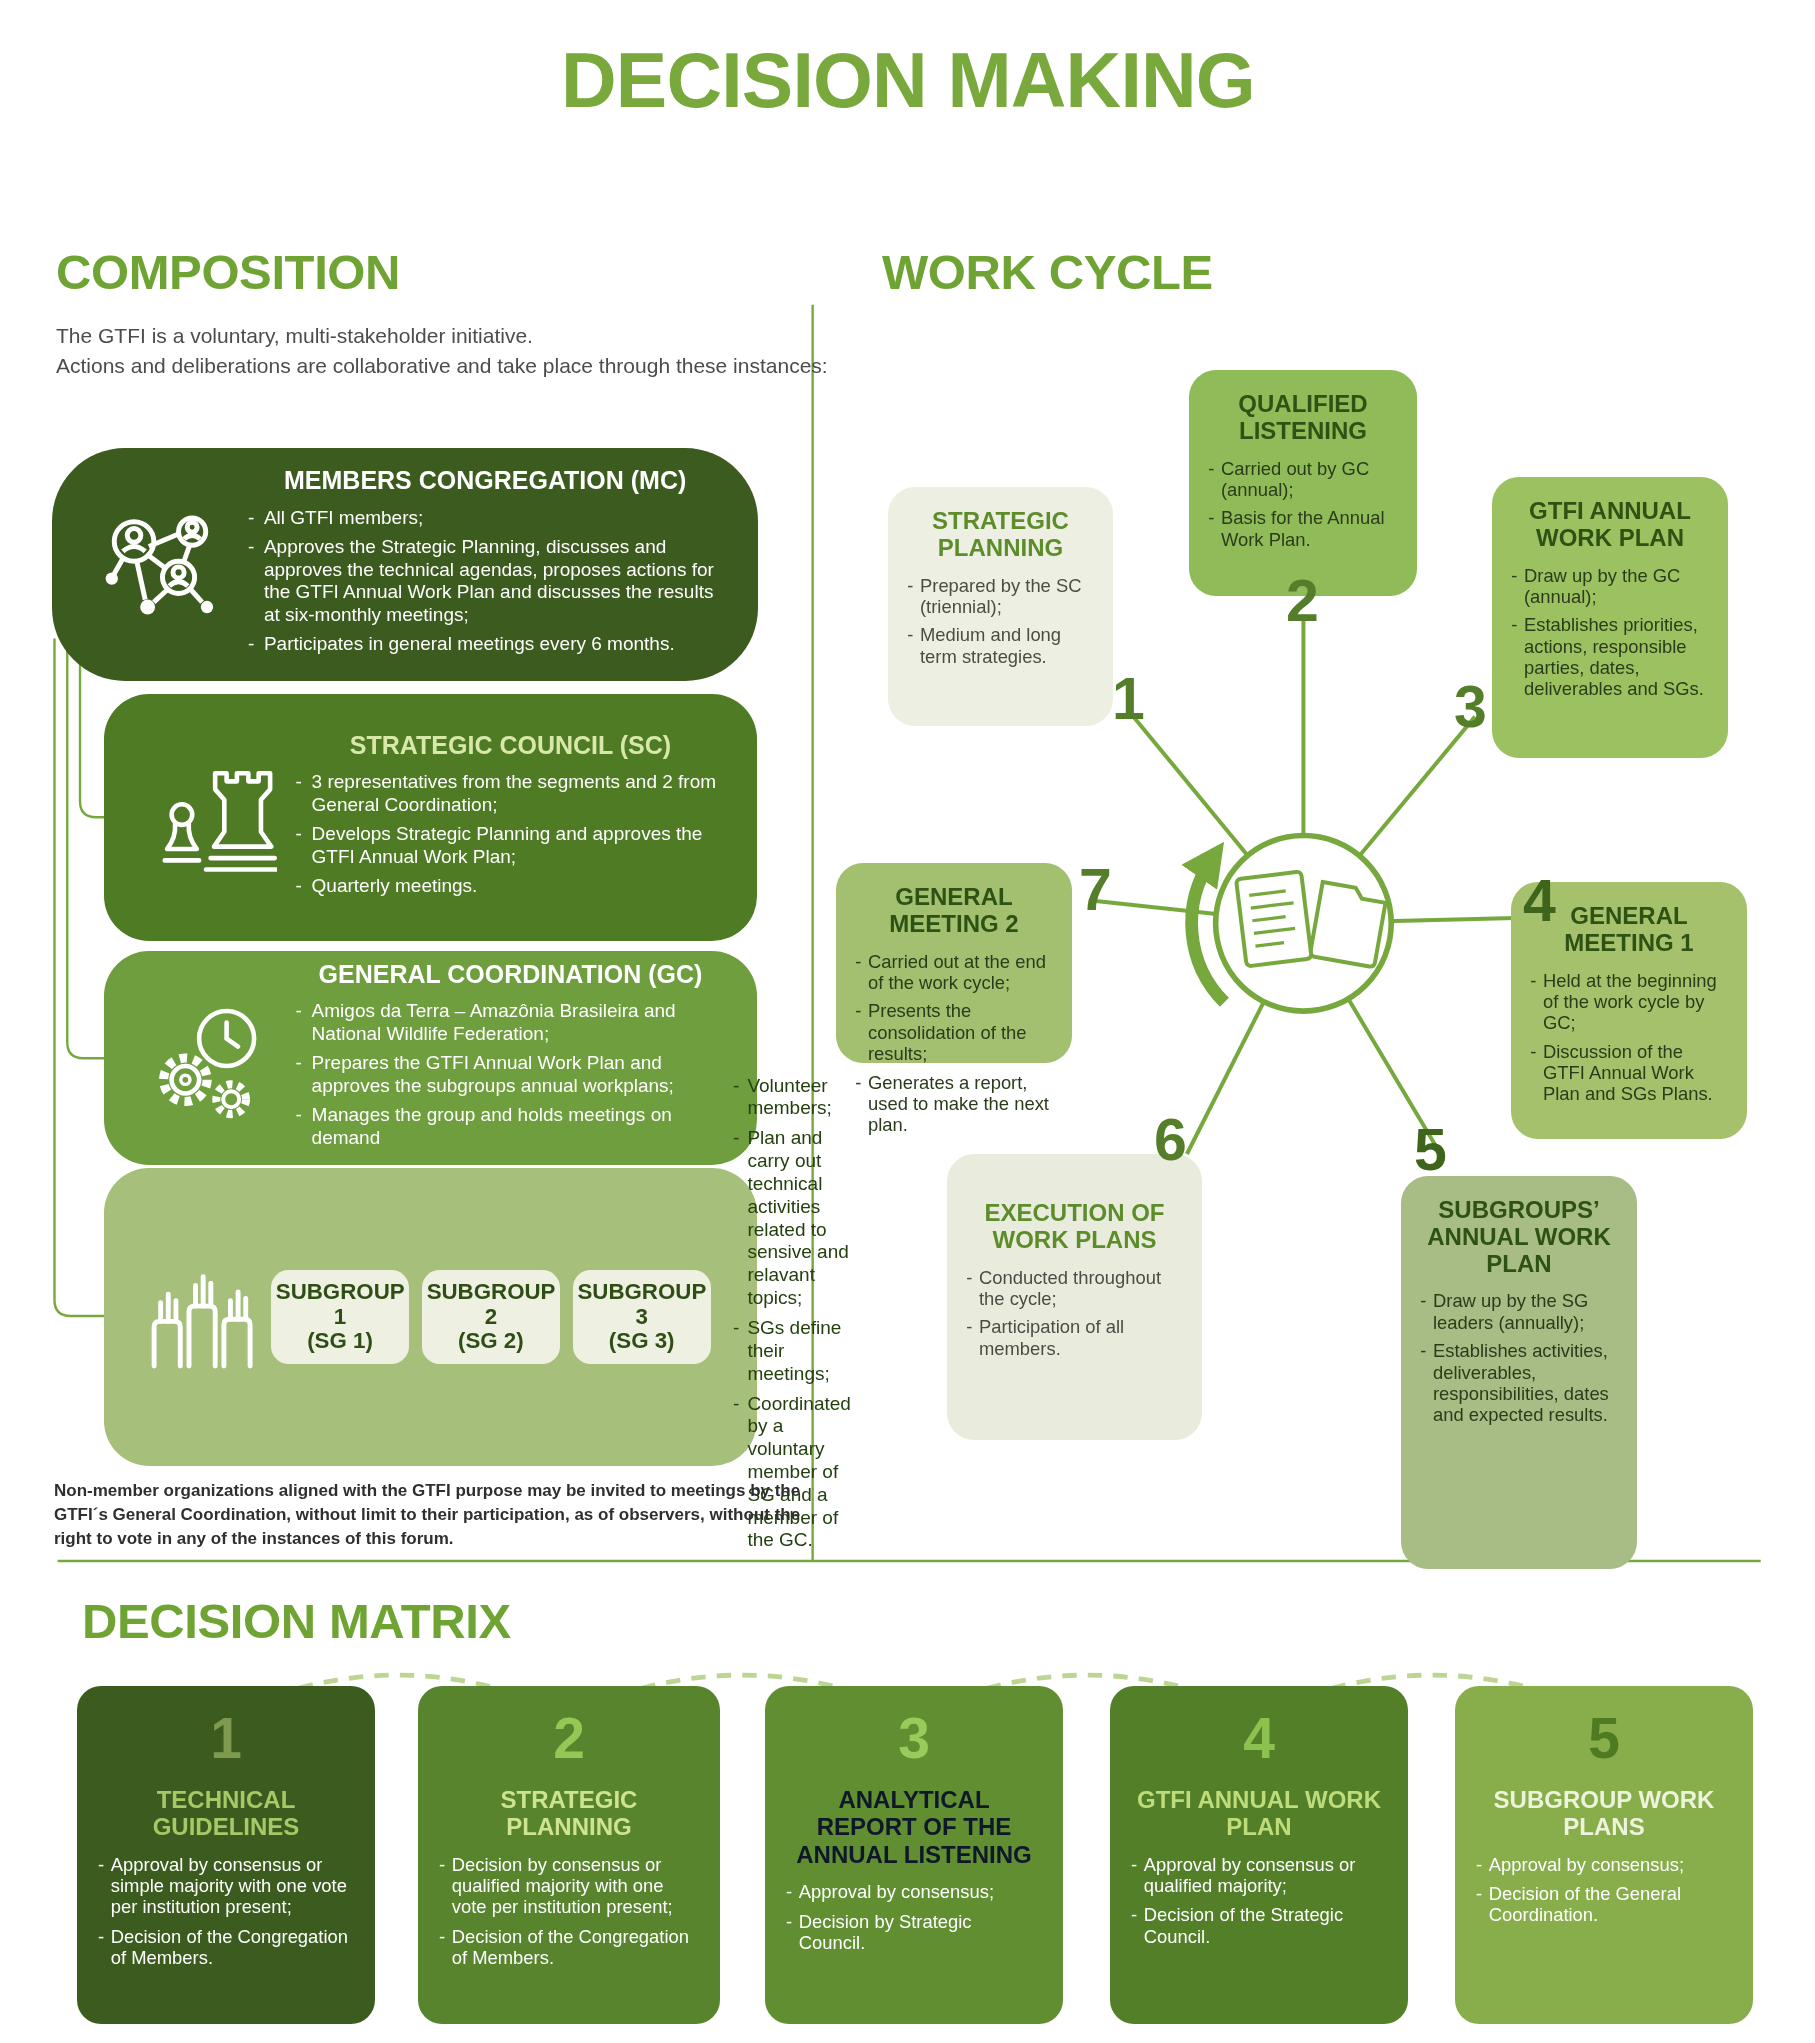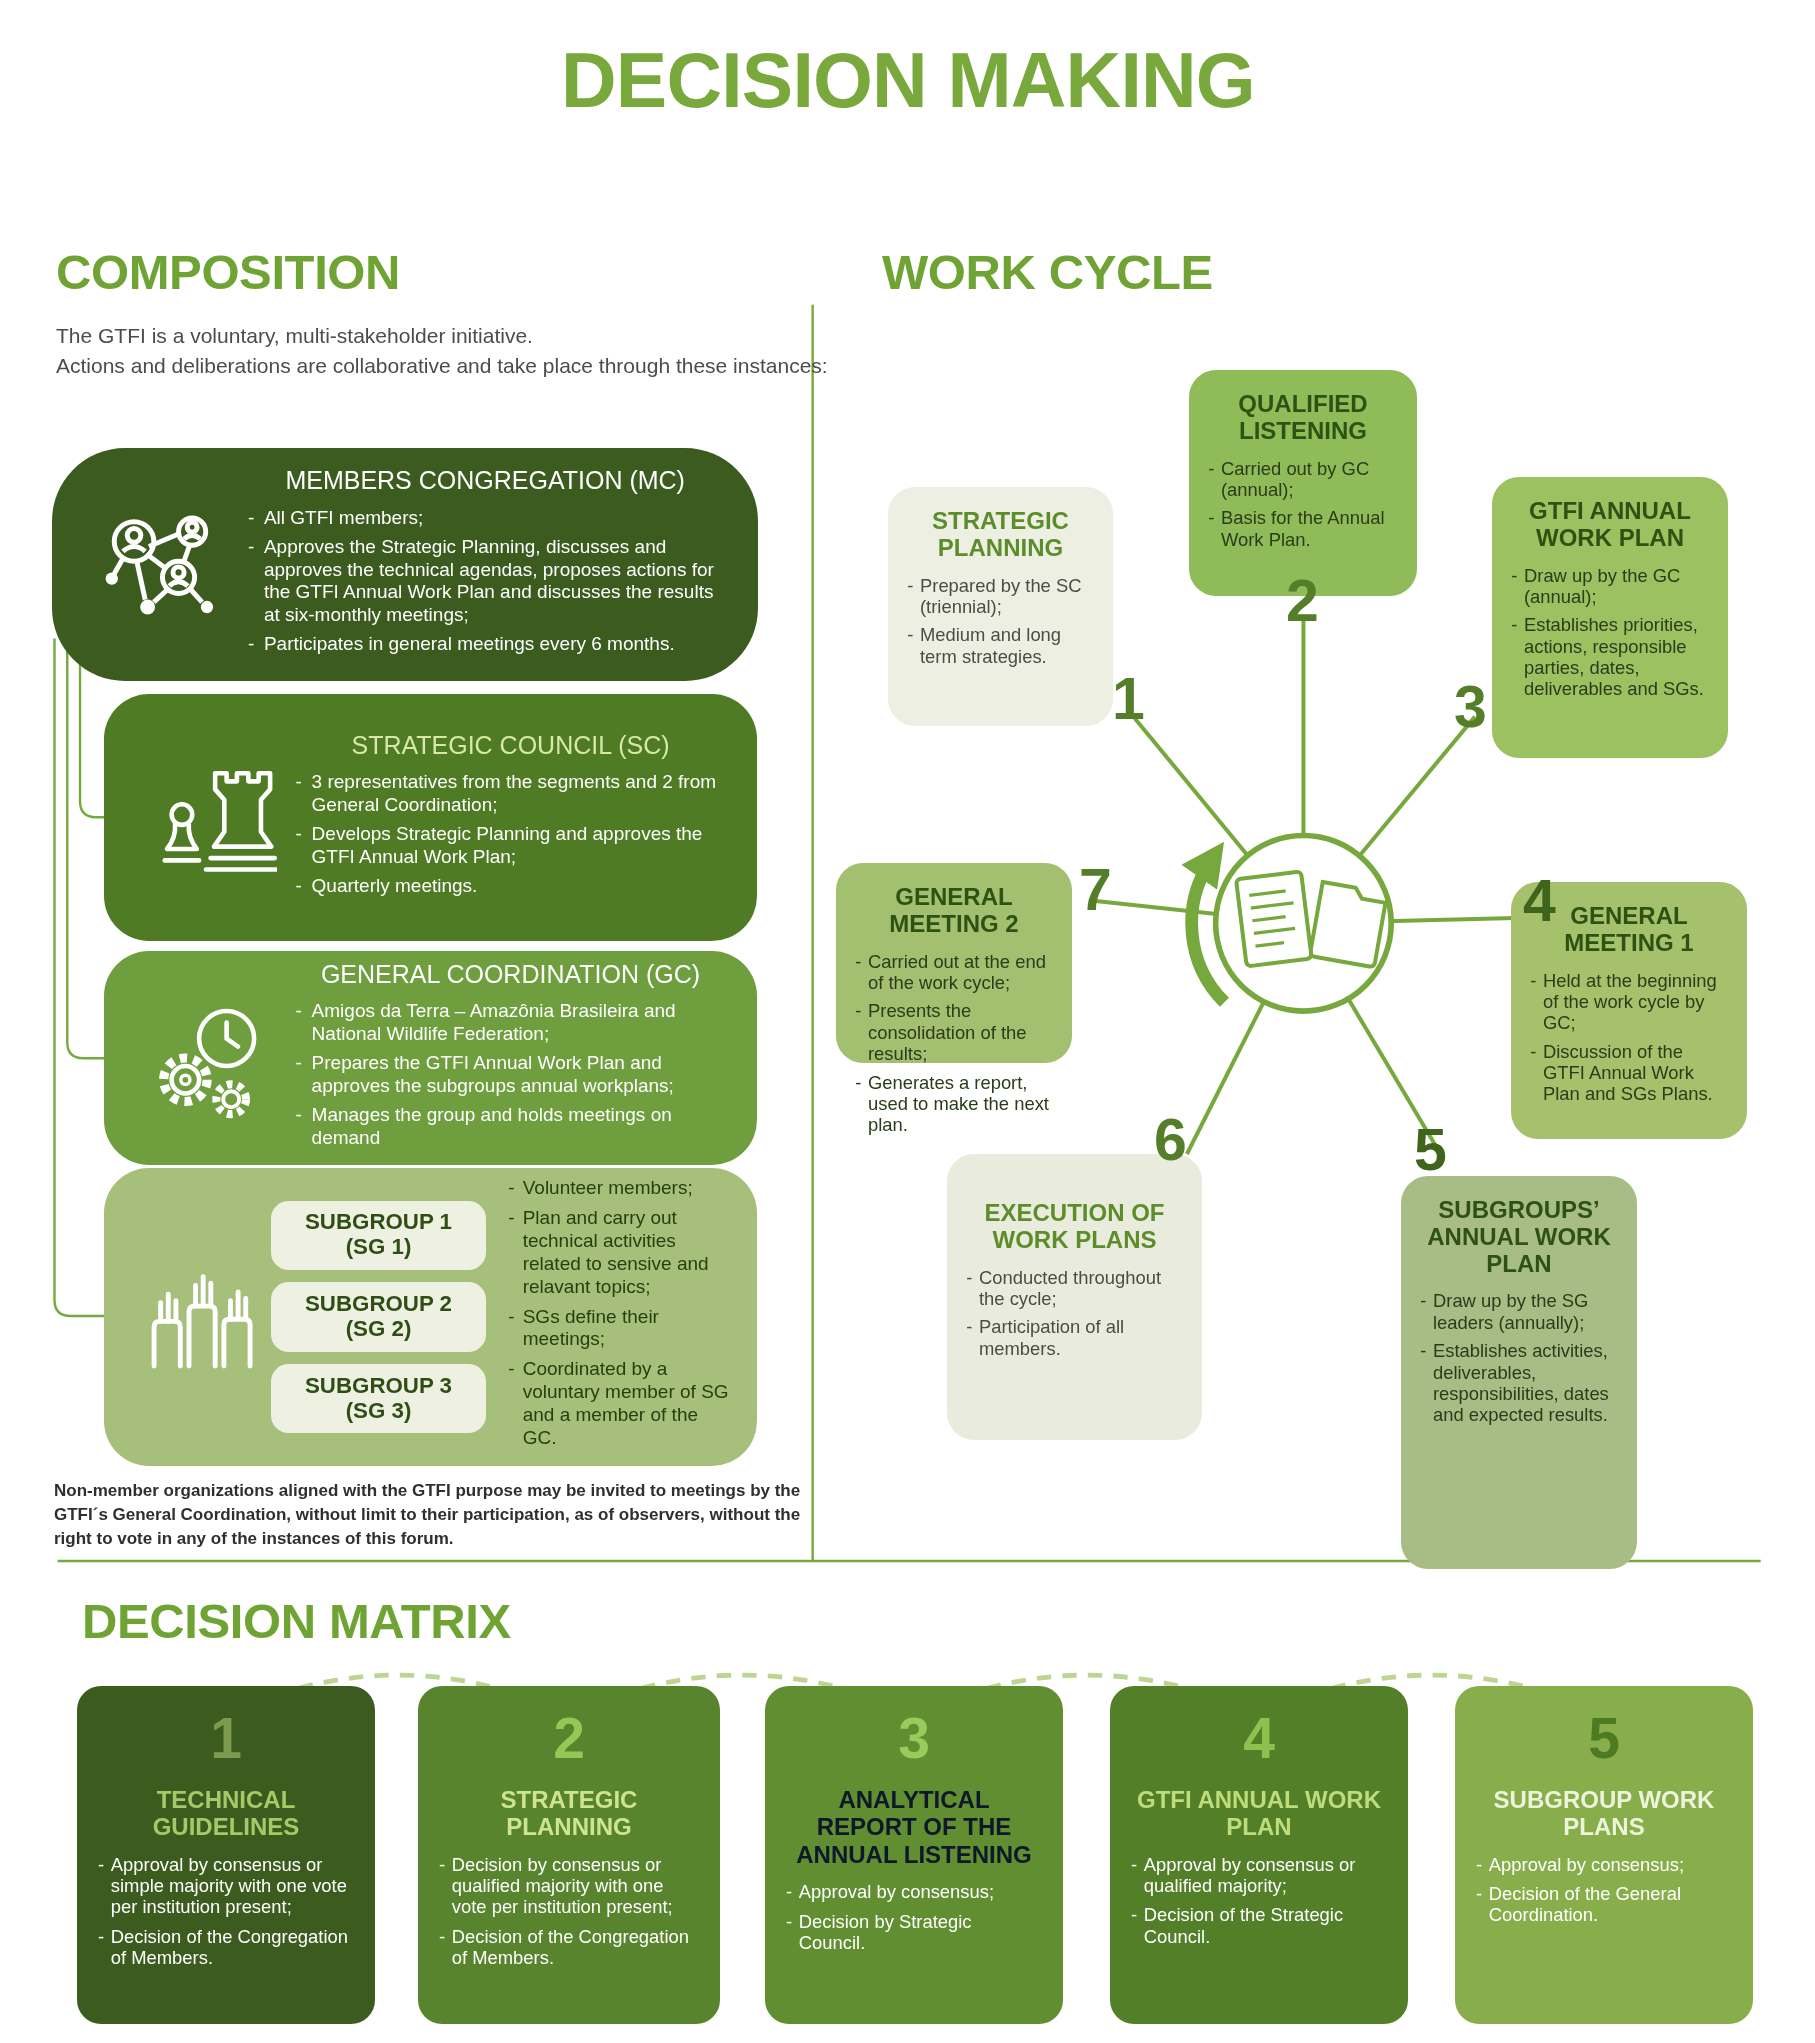--- a/index.html
+++ b/index.html
@@ -28,27 +28,27 @@
   
   .comp-box { position:absolute; display:flex; align-items:center; z-index:1; color:#ffffff; }
   #box-mc { left:52px;  top:448px;  width:706px; height:233px; background:#3c5b1e; border-radius:73px; padding:21px 34px 21px 22.3px; }
   #box-sc { left:104px; top:694px;  width:653px; height:247px; background:#4e7b23; border-radius:45px; padding:21px 30px; }
   #box-gc { left:104px; top:951px; width:653px; height:214px; background:#6f9e3e; border-radius:45px; padding:17.6px 30px; }
   #box-sg { left:104px; top:1168px; width:653px; height:298px; background:#a6c07b; border-radius:45px; padding:22.3px 27px; }
 
   .comp-icon { flex:0 0 172px; display:flex; justify-content:center; align-items:center; }
   #box-sc .comp-icon, #box-gc .comp-icon { flex:0 0 160px; }
   .comp-content { flex:1; }
-  .comp-title { font-size:25px; font-weight:normal; text-align:center; margin-bottom:11.2px; color:#ffffff; }
+  .comp-title { font-size:25px; font-weight:bold; text-align:center; margin-bottom:11.2px; color:#ffffff; }
   #box-sc .comp-title { color:#d8e8a9; }
   .comp-bullets li { font-size:19px; line-height:1.2; margin-bottom:6.4px; padding-left:17.6px; position:relative; }
   .comp-bullets li::before { content:"-"; position:absolute; left:1.6px; }
 
   .sg-icon  { flex:0 0 140px; display:flex; justify-content:center; align-items:center; }
-  .sg-pills { flex:0 0 215px; display:flex; flex-direction:column; gap:12.8px; }
+  .sg-pills { flex:0 0 215px; display:flex; flex-direction:row; gap:12.8px; }
   .sg-pill  { background:#eef0e1; border-radius:17.6px; padding:9.6px 4.8px; text-align:center;
               font-weight:bold; color:#2f4e15; font-size:22.3px; line-height:1.12; }
   .sg-bullets { flex:1; margin-left:22.3px; }
   .sg-bullets li { color:#24400f; font-size:19px; line-height:1.2; margin-bottom:7.2px; padding-left:14.4px; position:relative; }
   .sg-bullets li::before { content:"-"; position:absolute; left:0; }
 
   .footnote { position:absolute; left:54px; top:1479px; width:750px; font-size:17px; font-weight:bold;
               color:#2f2f2f; line-height:1.4; z-index:1; }
 
   

